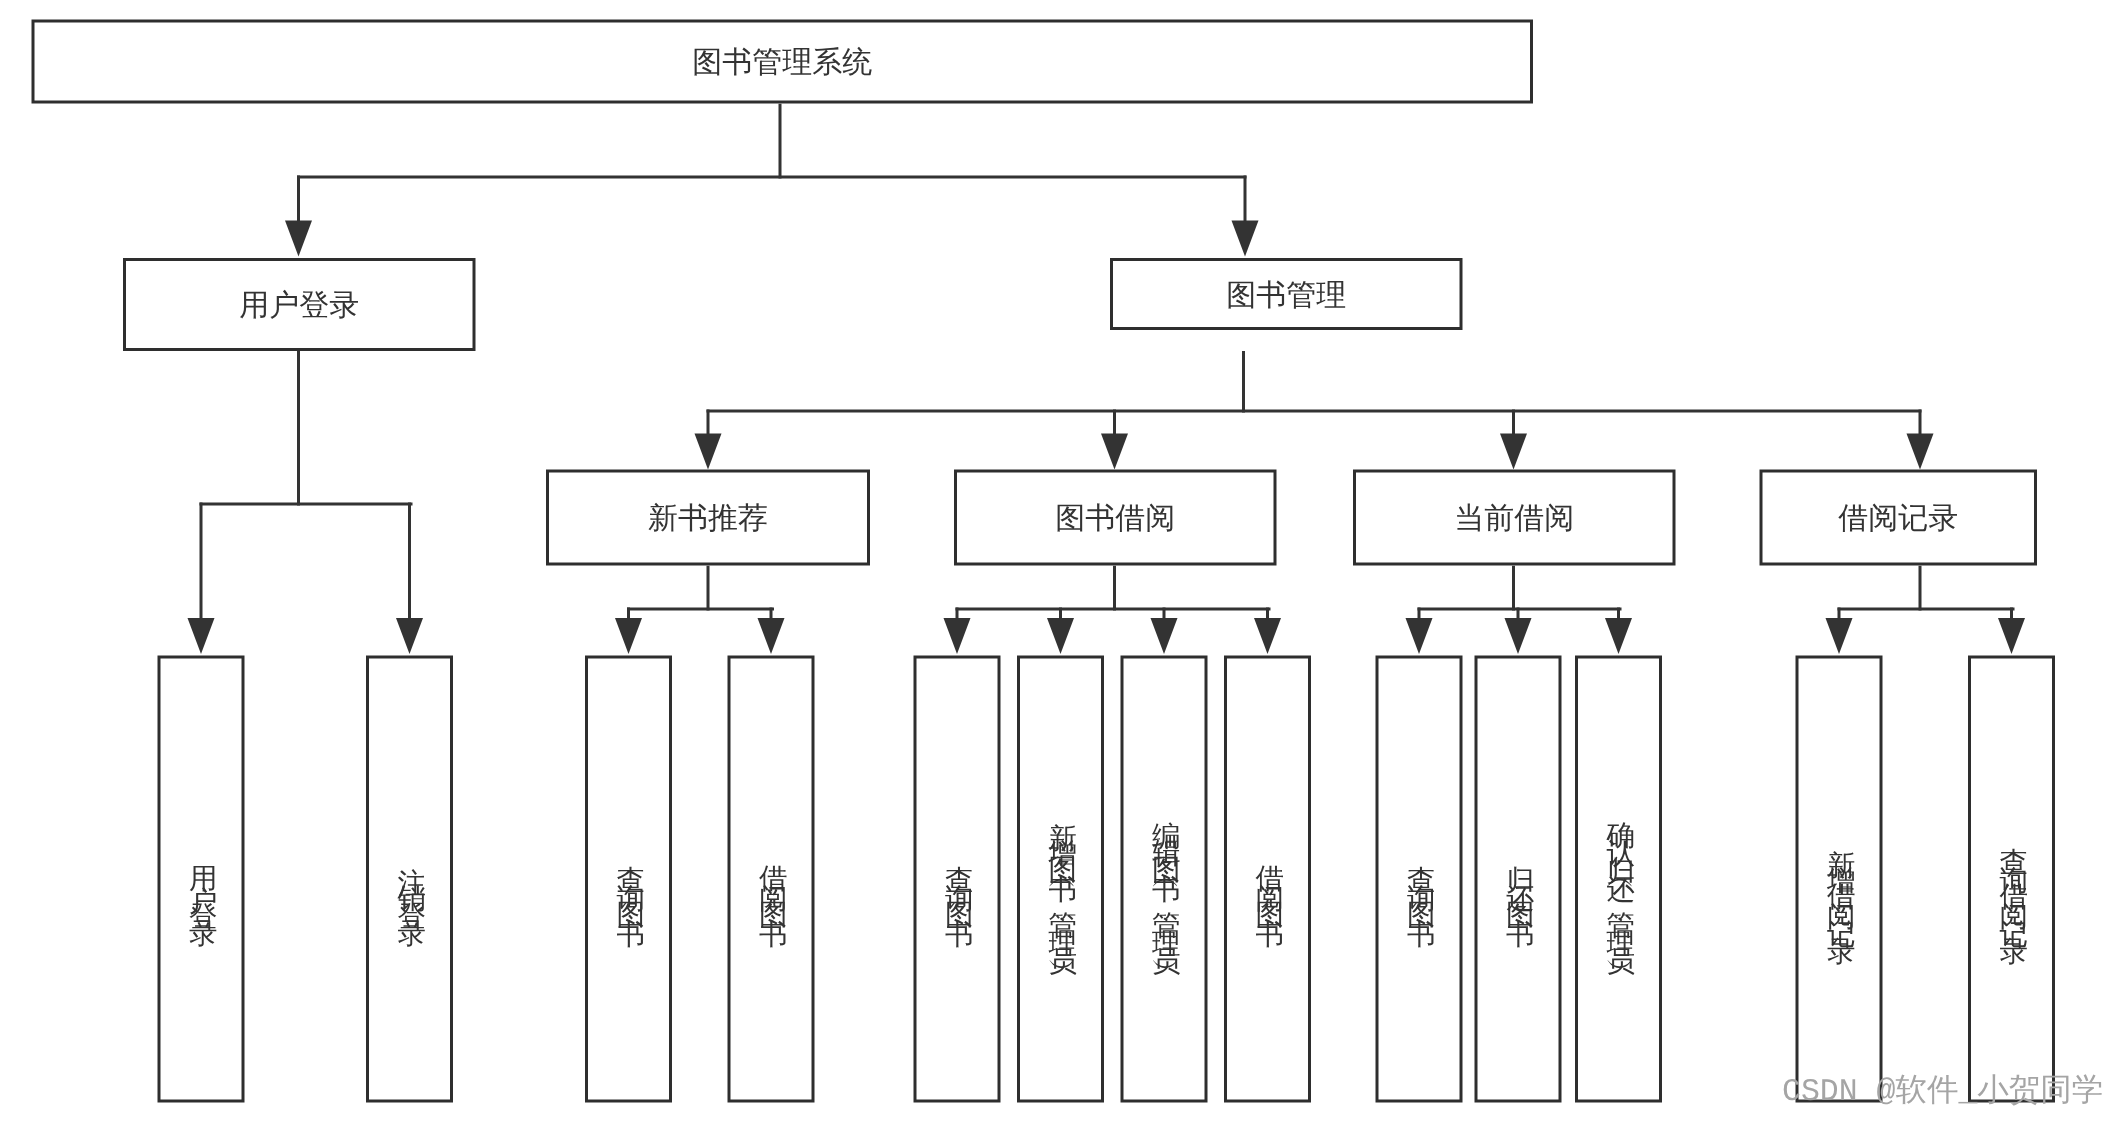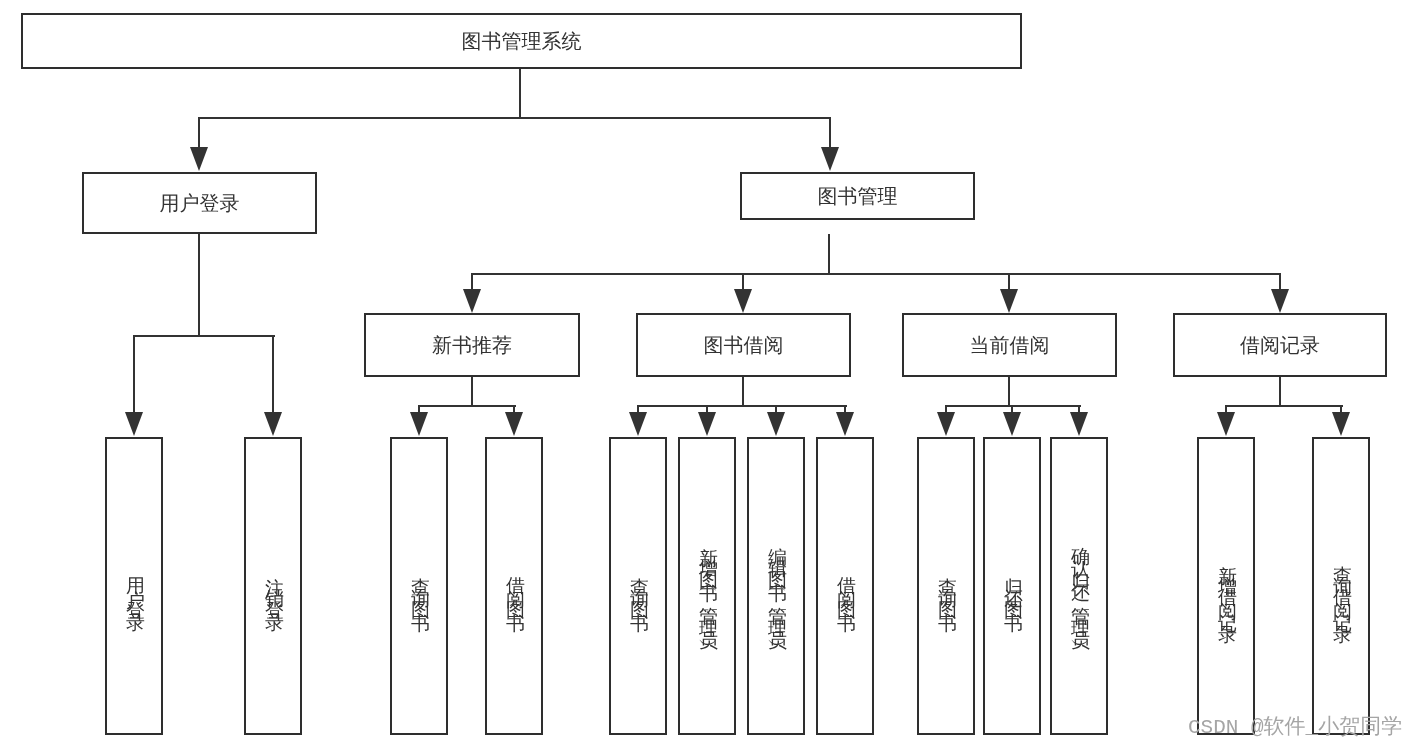--- a/index.html
+++ b/index.html
@@ -62,21 +62,21 @@
 
   <div class="node hnode" style="left:364px;top:313px;width:216px;height:64px">
     <span>新书推荐</span>
   </div>
   <div class="node hnode" style="left:636px;top:313px;width:215px;height:64px">
     <span>图书借阅</span>
   </div>
   <div class="node hnode" style="left:902px;top:313px;width:215px;height:64px">
     <span>当前借阅</span>
   </div>
-  <div class="node hnode" style="left:1173px;top:313px;width:214px;height:64px">
+  <div class="node hnode" style="left:1173px;top:313px;width:185px;height:64px">
     <span>借阅记录</span>
   </div>
 
   <div class="node vnode" style="left:105px;top:437px;width:58px;height:298px">
     <span>用户登录</span>
   </div>
   <div class="node vnode" style="left:244px;top:437px;width:58px;height:298px">
     <span>注销登录</span>
   </div>
 

